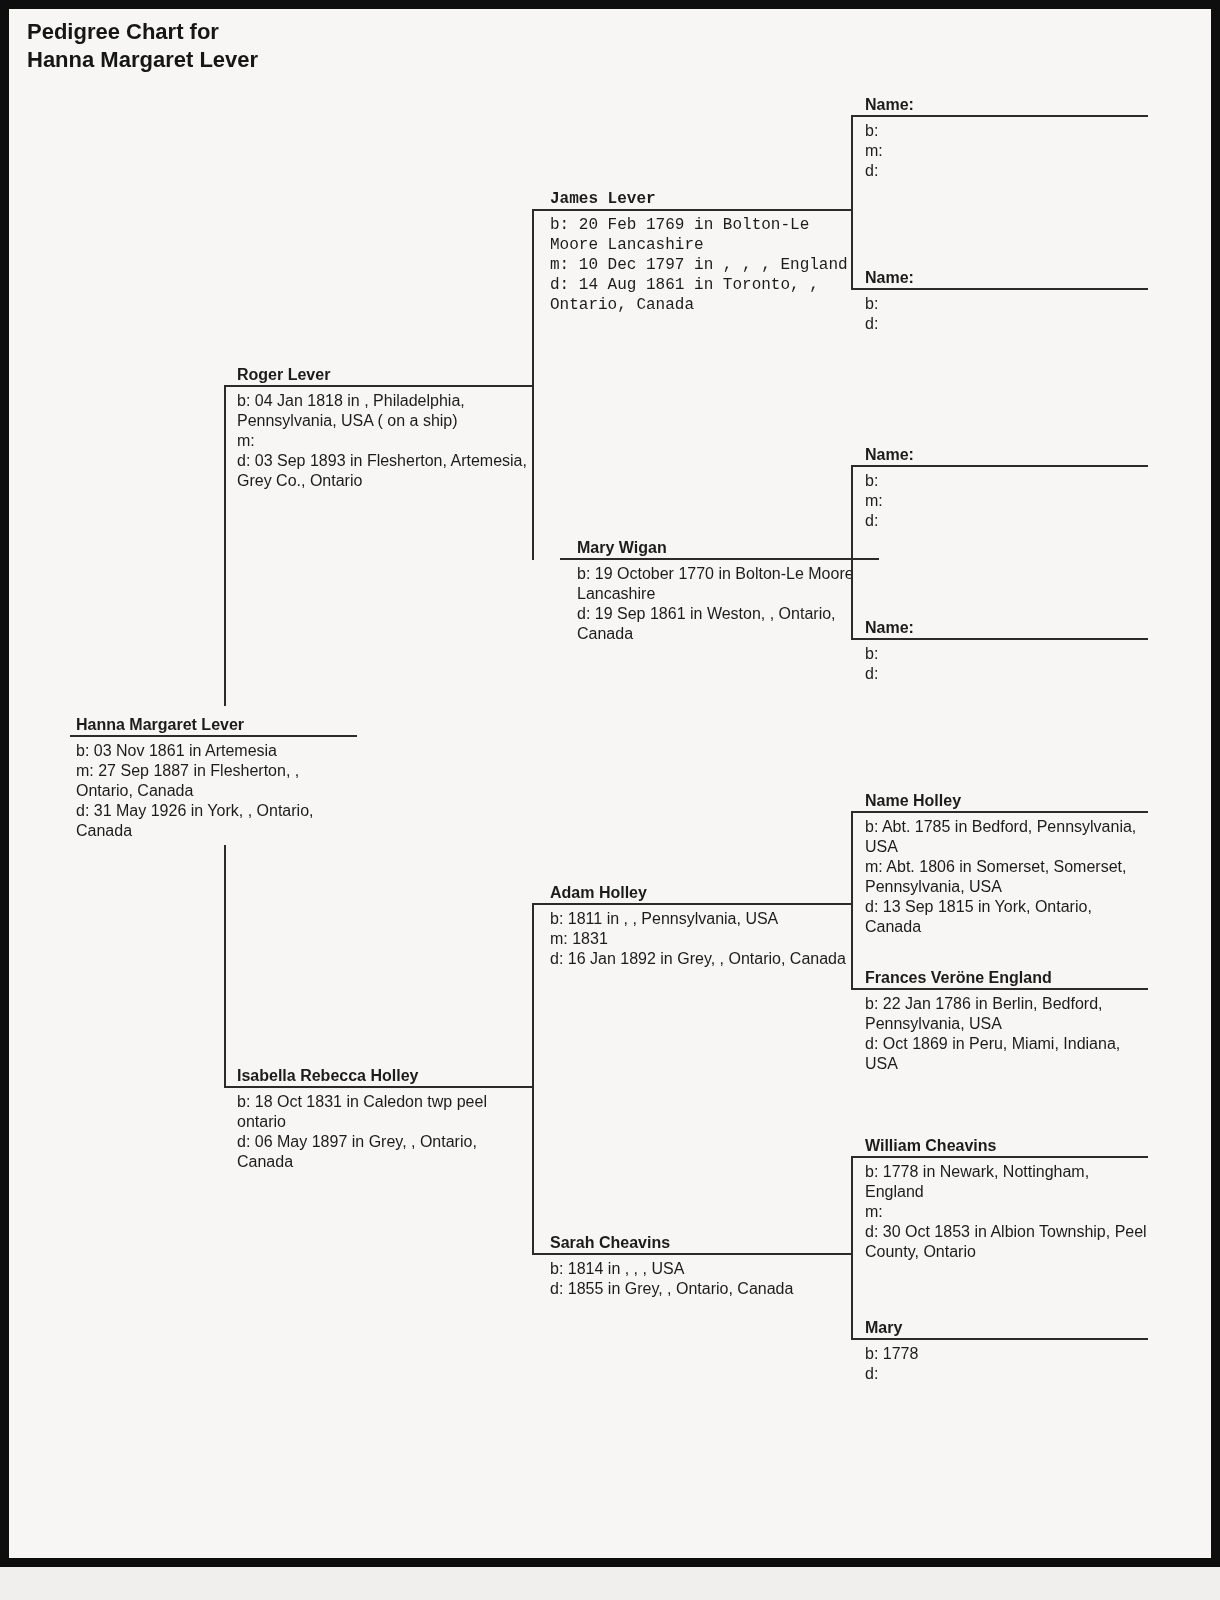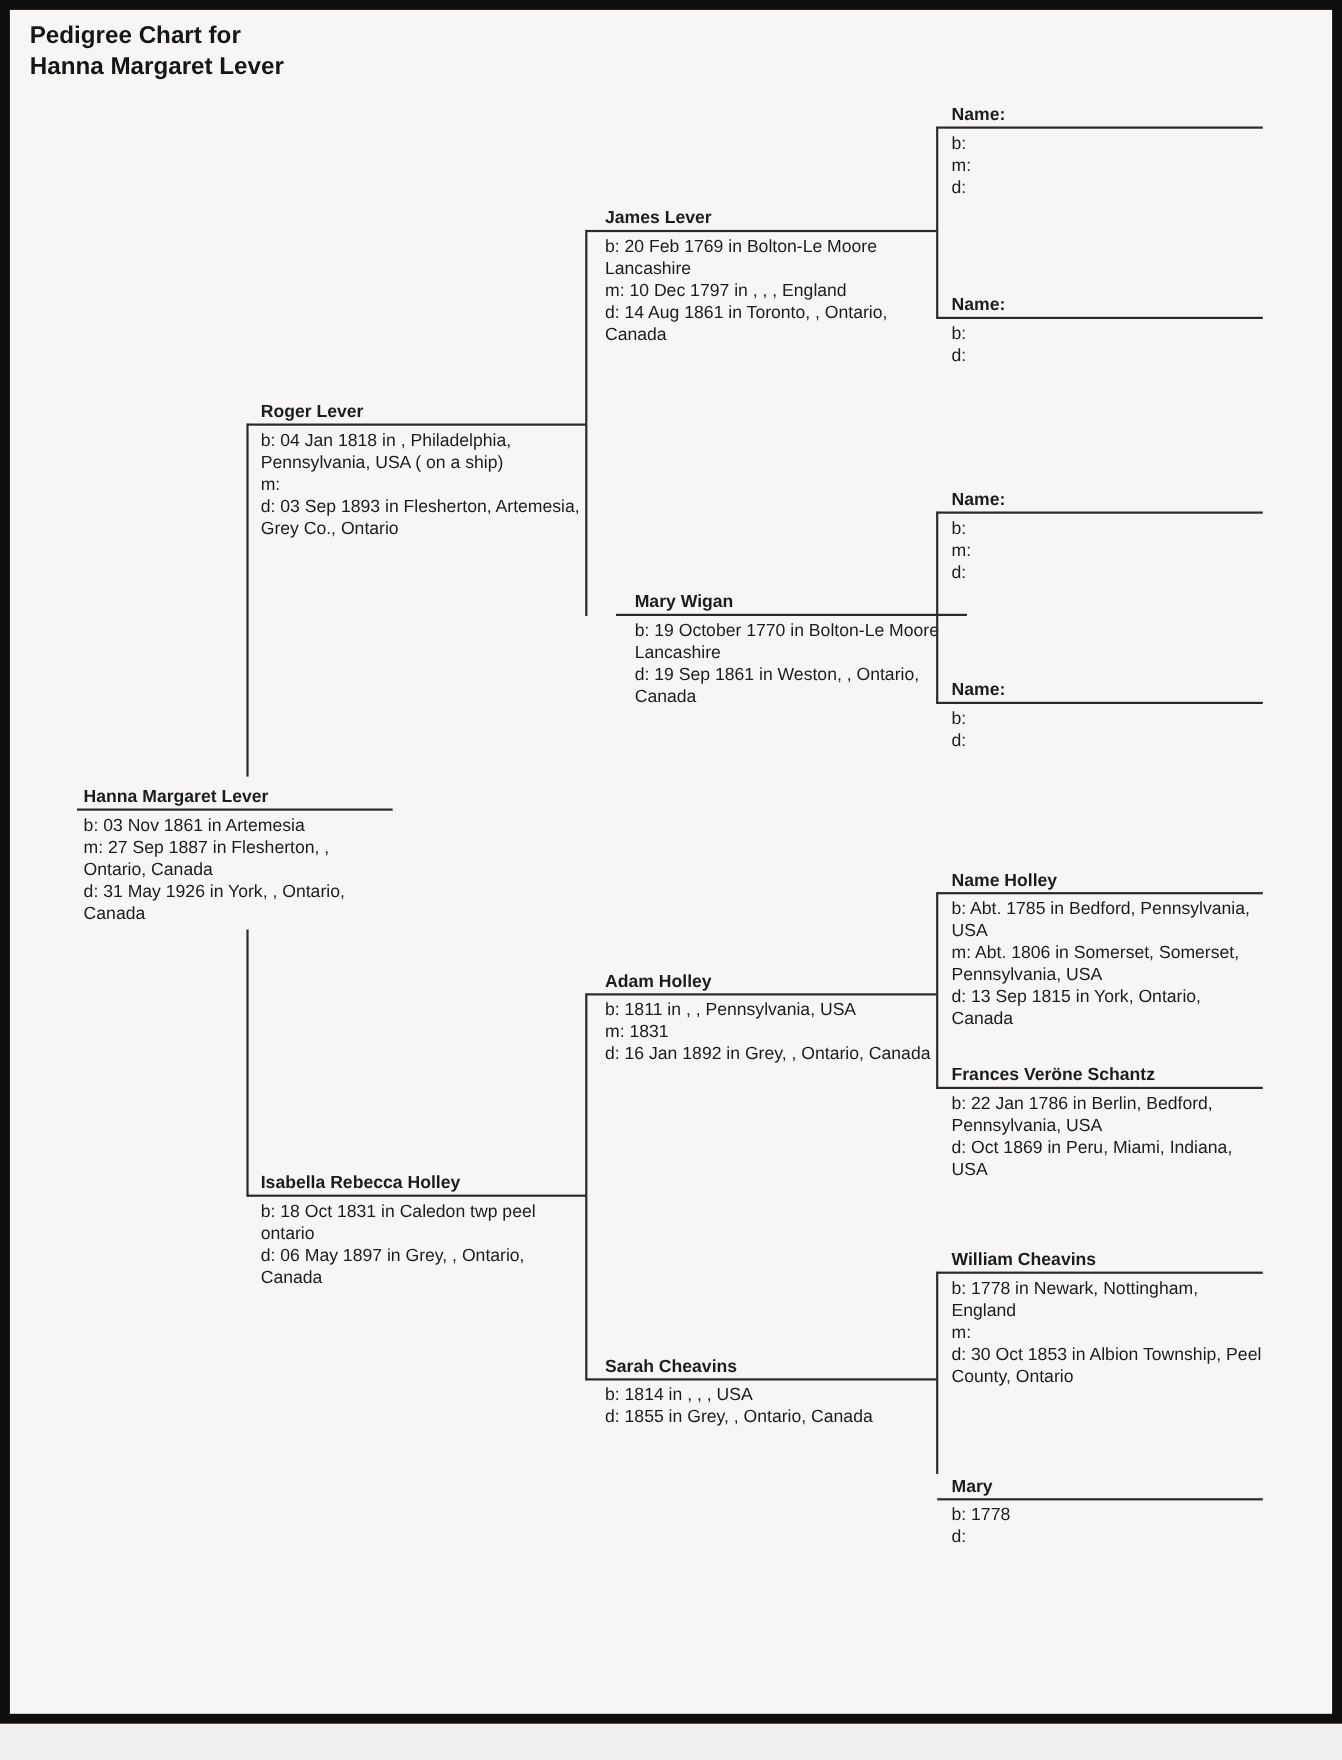--- a/index.html
+++ b/index.html
@@ -91,21 +91,21 @@
     </div>
 </div>
 <div class="person col2" style="left:225px; top:1066px;">
   <div class="pname">Isabella Rebecca Holley</div>
   <div class="plines">
       <div class="dline">b: 18 Oct 1831 in Caledon twp peel ontario</div>
       <div class="dline">d: 06 May 1897 in Grey, , Ontario, Canada</div>
     </div>
 </div>
 
-<div class="person col3" style="left:533px; top:189px;">
+<div class="person col3" style="left:533px; top:189px;font-family:Liberation Mono, monospace;">
   <div class="pname">James Lever</div>
   <div class="plines">
       <div class="dline">b: 20 Feb 1769 in Bolton-Le Moore Lancashire</div>
       <div class="dline">m: 10 Dec 1797 in , , , England</div>
       <div class="dline">d: 14 Aug 1861 in Toronto, , Ontario, Canada</div>
     </div>
 </div>
 <div class="person col3" style="left:560px; top:538px;">
   <div class="pname">Mary Wigan</div>
   <div class="plines">
@@ -161,35 +161,35 @@
 </div>
 <div class="person col4" style="left:852px; top:791px;">
   <div class="pname">Name Holley</div>
   <div class="plines">
       <div class="dline">b: Abt. 1785 in Bedford, Pennsylvania, USA</div>
       <div class="dline">m: Abt. 1806 in Somerset, Somerset, Pennsylvania, USA</div>
       <div class="dline">d: 13 Sep 1815 in York, Ontario, Canada</div>
     </div>
 </div>
 <div class="person col4" style="left:852px; top:968px;">
-  <div class="pname">Frances Veröne Schantz</div>
+  <div class="pname">Frances Veröne England</div>
   <div class="plines">
       <div class="dline">b: 22 Jan 1786 in Berlin, Bedford, Pennsylvania, USA</div>
       <div class="dline">d: Oct 1869 in Peru, Miami, Indiana, USA</div>
     </div>
 </div>
 <div class="person col4" style="left:852px; top:1136px;">
   <div class="pname">William Cheavins</div>
   <div class="plines">
       <div class="dline">b: 1778 in Newark, Nottingham, England</div>
       <div class="dline">m:</div>
       <div class="dline">d: 30 Oct 1853 in Albion Township, Peel County, Ontario</div>
     </div>
 </div>
-<div class="person col4" style="left:852px; top:1318px;margin-top:24px;">
+<div class="person col4" style="left:852px; top:1318px;">
   <div class="pname">Mary</div>
   <div class="plines">
       <div class="dline">b: 1778</div>
       <div class="dline">d:</div>
     </div>
 </div>
 
 <div class="vline" style="left:851px; top:115px; height:175px;"></div>
 <div class="vline" style="left:851px; top:465px; height:175px;"></div>
 <div class="vline" style="left:851px; top:811px; height:179px;"></div>

